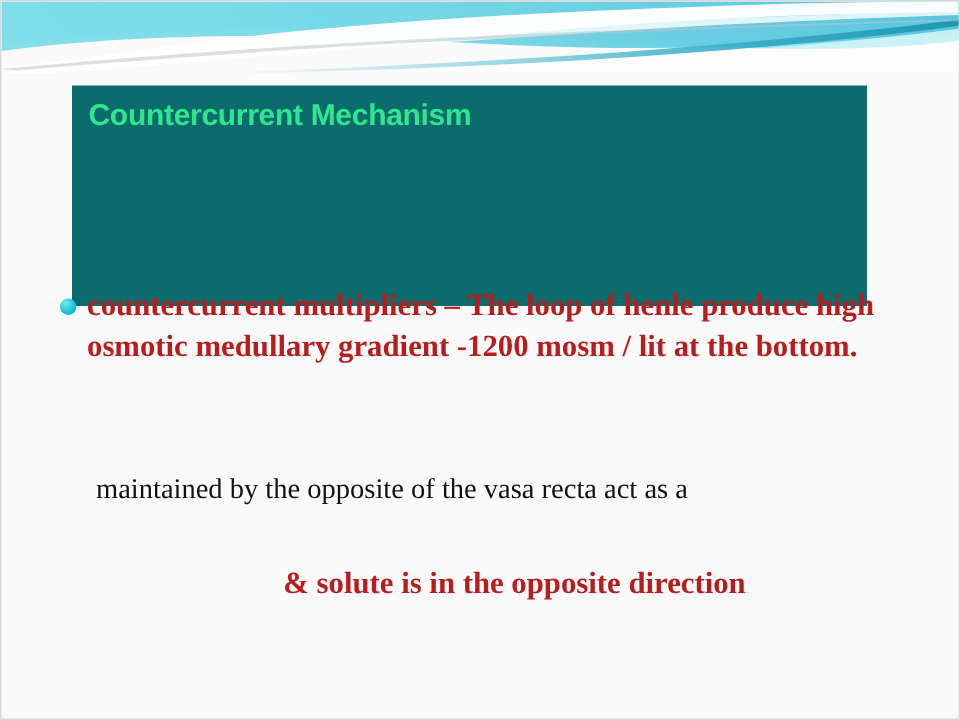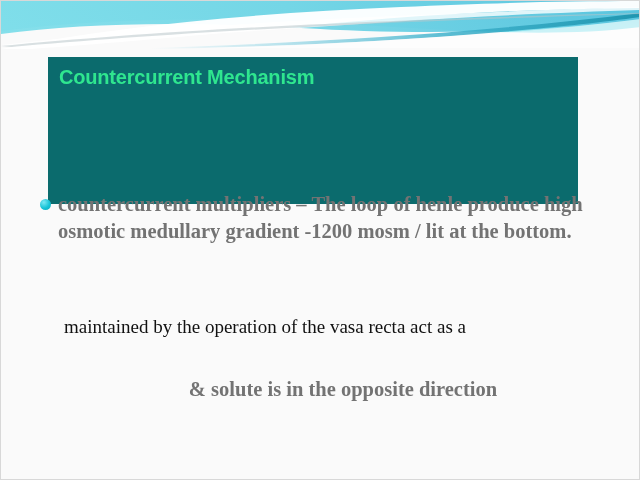--- a/index.html
+++ b/index.html
@@ -70,21 +70,21 @@
     width: 11px;
     height: 11px;
     border-radius: 50%;
     background: radial-gradient(circle at 35% 30%, #7ae8f4 0%, #16c3d6 55%, #0ea6bb 100%);
   }
   .para-bold {
     font-family: "Liberation Serif", serif;
     font-weight: bold;
     font-size: 20.5px;
     line-height: 27px;
-    color: #737373;
+    color: #b91c1c;
     margin: 0;
   }
   .para-regular {
     font-family: "Liberation Serif", serif;
     font-weight: normal;
     font-size: 19px;
     line-height: 26px;
     color: #111111;
     margin: 0;
   }
@@ -153,21 +153,21 @@
   </div>
 
   <div class="body-area">
     <div class="bullet-row">
       <span class="bullet-dot"></span>
       <p class="para-bold">countercurrent multipliers – The loop of henle produce high osmotic medullary gradient -1200 mosm / lit at the bottom.</p>
     </div>
   </div>
 
   <div class="line-2">
-    <p class="para-regular">maintained by the operation of the vasa recta act as a</p>
+    <p class="para-regular">maintained by the opposite of the vasa recta act as a</p>
   </div>
 
 
   <div class="line-4">
     <p class="para-bold">&amp; solute is in the opposite direction</p>
   </div>
 
 </div>
 
 </body></html>

